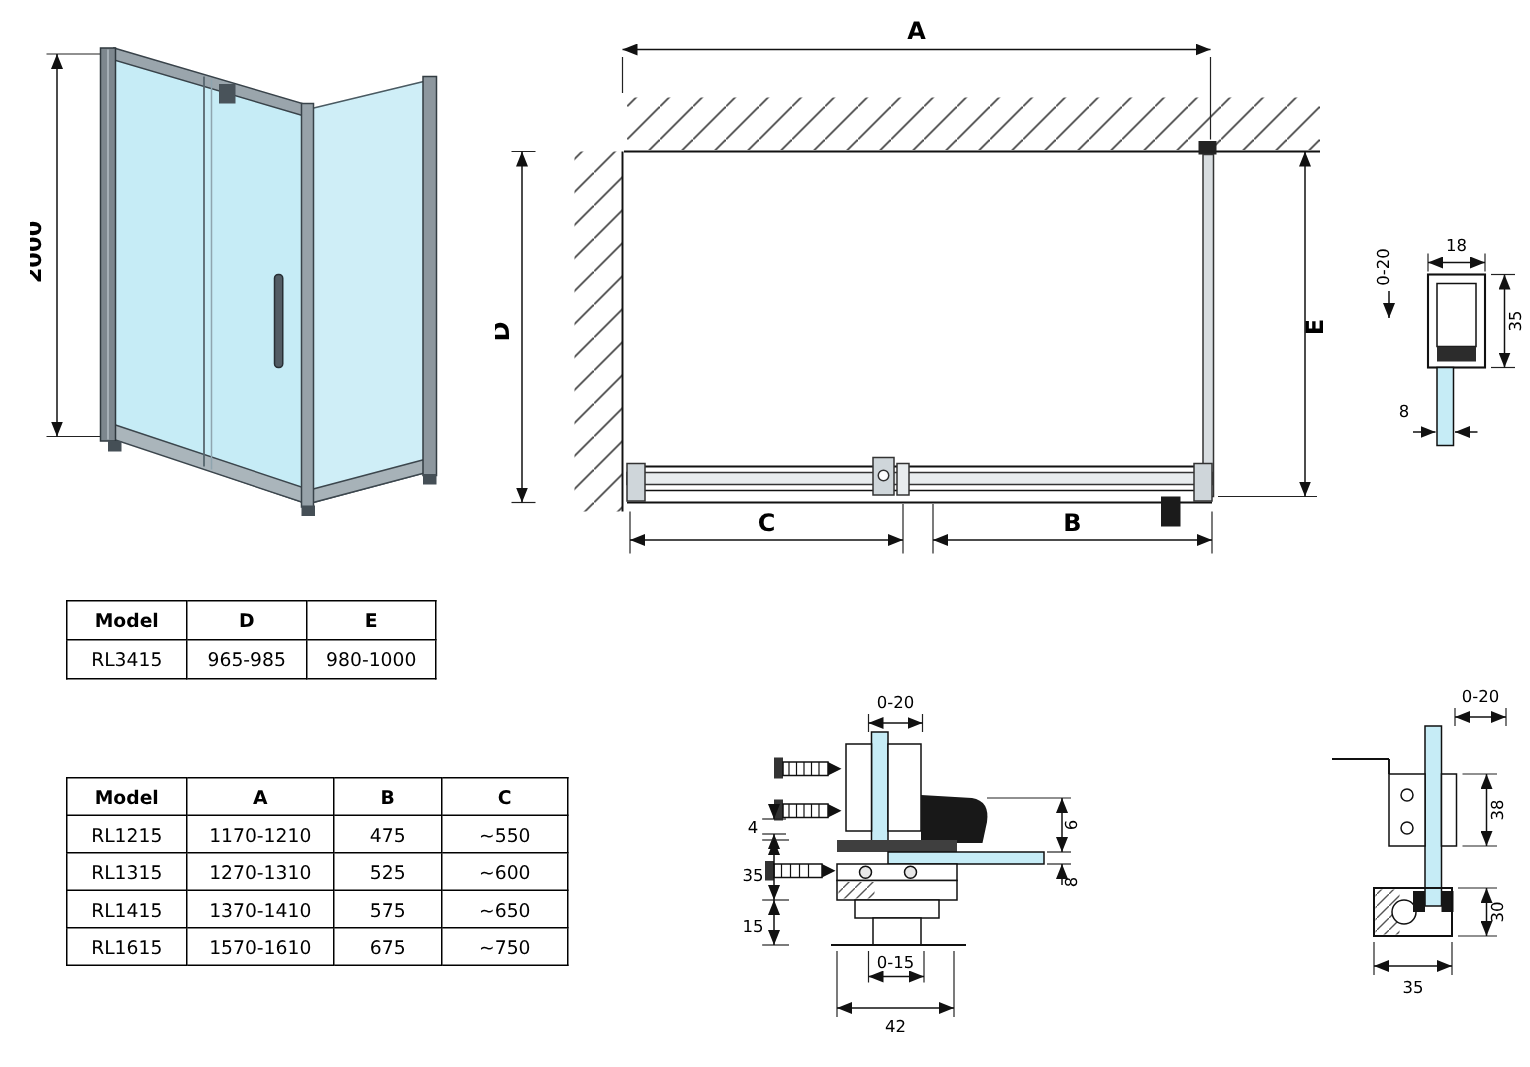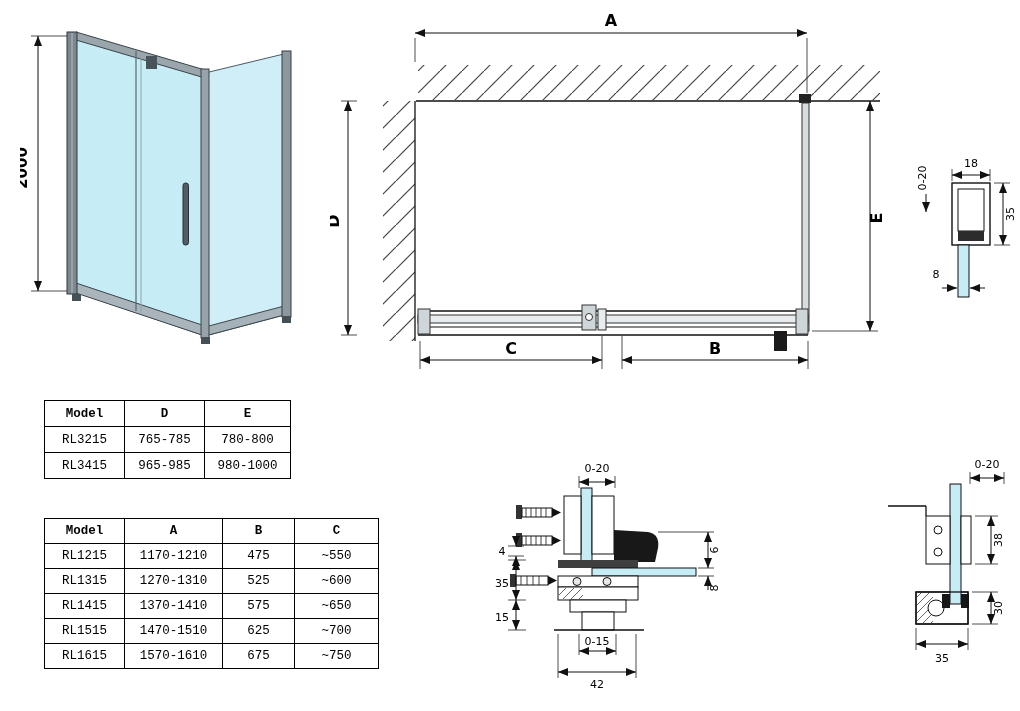--- a/index.html
+++ b/index.html
@@ -15,21 +15,21 @@
   
   .dim  { stroke:#111; stroke-width:1; fill:none; }
   .ext  { stroke:#222; stroke-width:0.8; fill:none; }
   .edge { stroke:#111; stroke-width:1.3; fill:none; }
   svg text { fill:#000; }
   .dimL { font-size:16px; font-weight:700; }
   .dimM { font-size:15px; font-weight:700; }
   .dimS { font-size:11px; font-weight:400; }
 
   
-  table.spec { position:absolute; border-collapse:collapse; font-size:12.5px; text-align:center; background:#fff;font-family:Liberation Mono, monospace; }
+  table.spec { position:absolute; border-collapse:collapse; font-size:12.5px; text-align:center; background:#fff; }
   table.spec th, table.spec td { border:1px solid #000; padding:0 6px; height:26px; font-weight:400; white-space:nowrap; }
   table.spec th { font-weight:700; }
   table.spec.abc th, table.spec.abc td { height:25px; }
 </style>
 </head>
 <body>
 
 <div class="canvas">
 
   <svg style="left:20px; top:15px;" width="300" height="370" viewBox="0 0 300 370">
@@ -180,25 +180,20 @@
   <table class="spec de" style="left:44px; top:400px;">
     <thead>
       <tr>
         <th style="width:80px">Model</th>
         <th style="width:80px">D</th>
         <th style="width:86px">E</th>
       </tr>
     </thead>
     <tbody>
       <tr>
-        <td>RL3215</td>
-        <td>765-785</td>
-        <td>780-800</td>
-      </tr>
-      <tr>
         <td>RL3415</td>
         <td>965-985</td>
         <td>980-1000</td>
       </tr>
     </tbody>
   </table>
 
   <table class="spec abc" style="left:44px; top:518px;">
     <thead>
       <tr>
@@ -219,26 +214,20 @@
         <td>RL1315</td>
         <td>1270-1310</td>
         <td>525</td>
         <td>~600</td>
       </tr>
       <tr>
         <td>RL1415</td>
         <td>1370-1410</td>
         <td>575</td>
         <td>~650</td>
-      </tr>
-      <tr>
-        <td>RL1515</td>
-        <td>1470-1510</td>
-        <td>625</td>
-        <td>~700</td>
       </tr>
       <tr>
         <td>RL1615</td>
         <td>1570-1610</td>
         <td>675</td>
         <td>~750</td>
       </tr>
     </tbody>
   </table>
 

